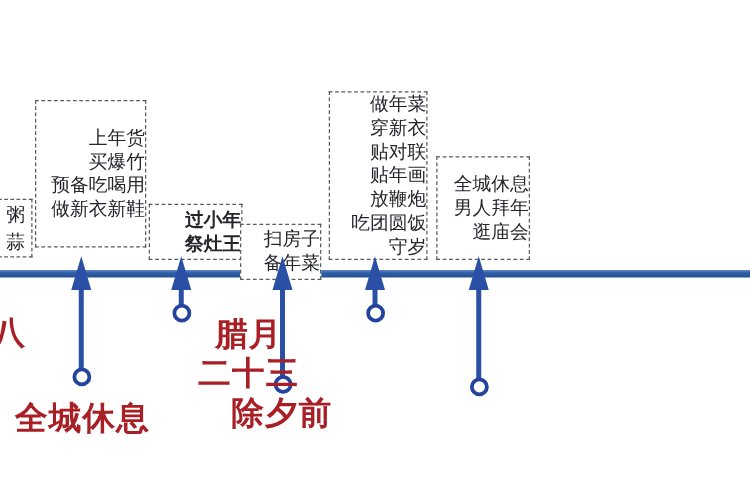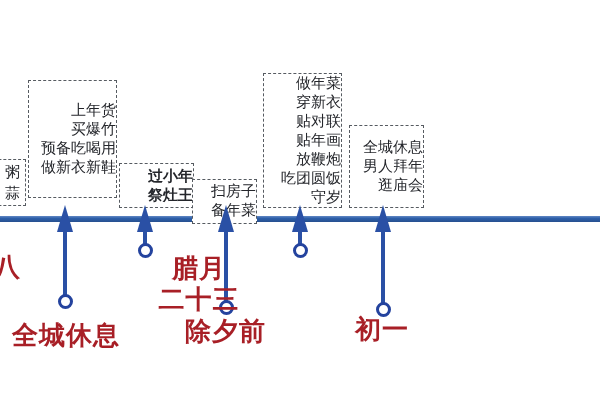--- a/index.html
+++ b/index.html
@@ -131,15 +131,14 @@
   <div class="rlabel" style="left:12px; top:320px; width:104px;">全城休息</div>
 
   <div class="rlabel" style="left:113px; top:253px; width:84px;margin-left:44px;">
     <div>腊月</div>
     <div>二十三</div>
   </div>
 
   <div class="rlabel" style="left:185px; top:316px; width:80px;text-align:right;">除夕前</div>
 
 
-  <div class="rlabel" style="left:353px; top:314px; width:58px;">初一</div>
 
 </div>
 
 </body></html>

